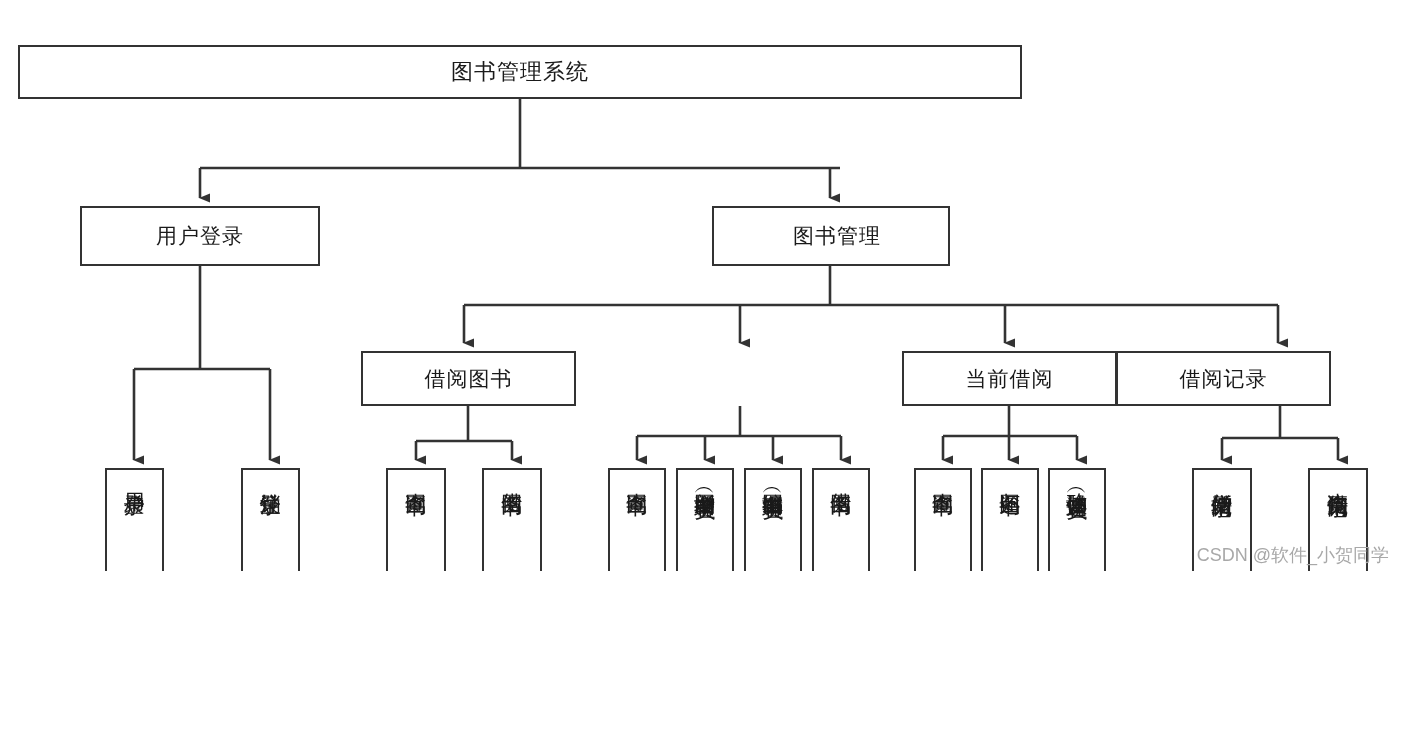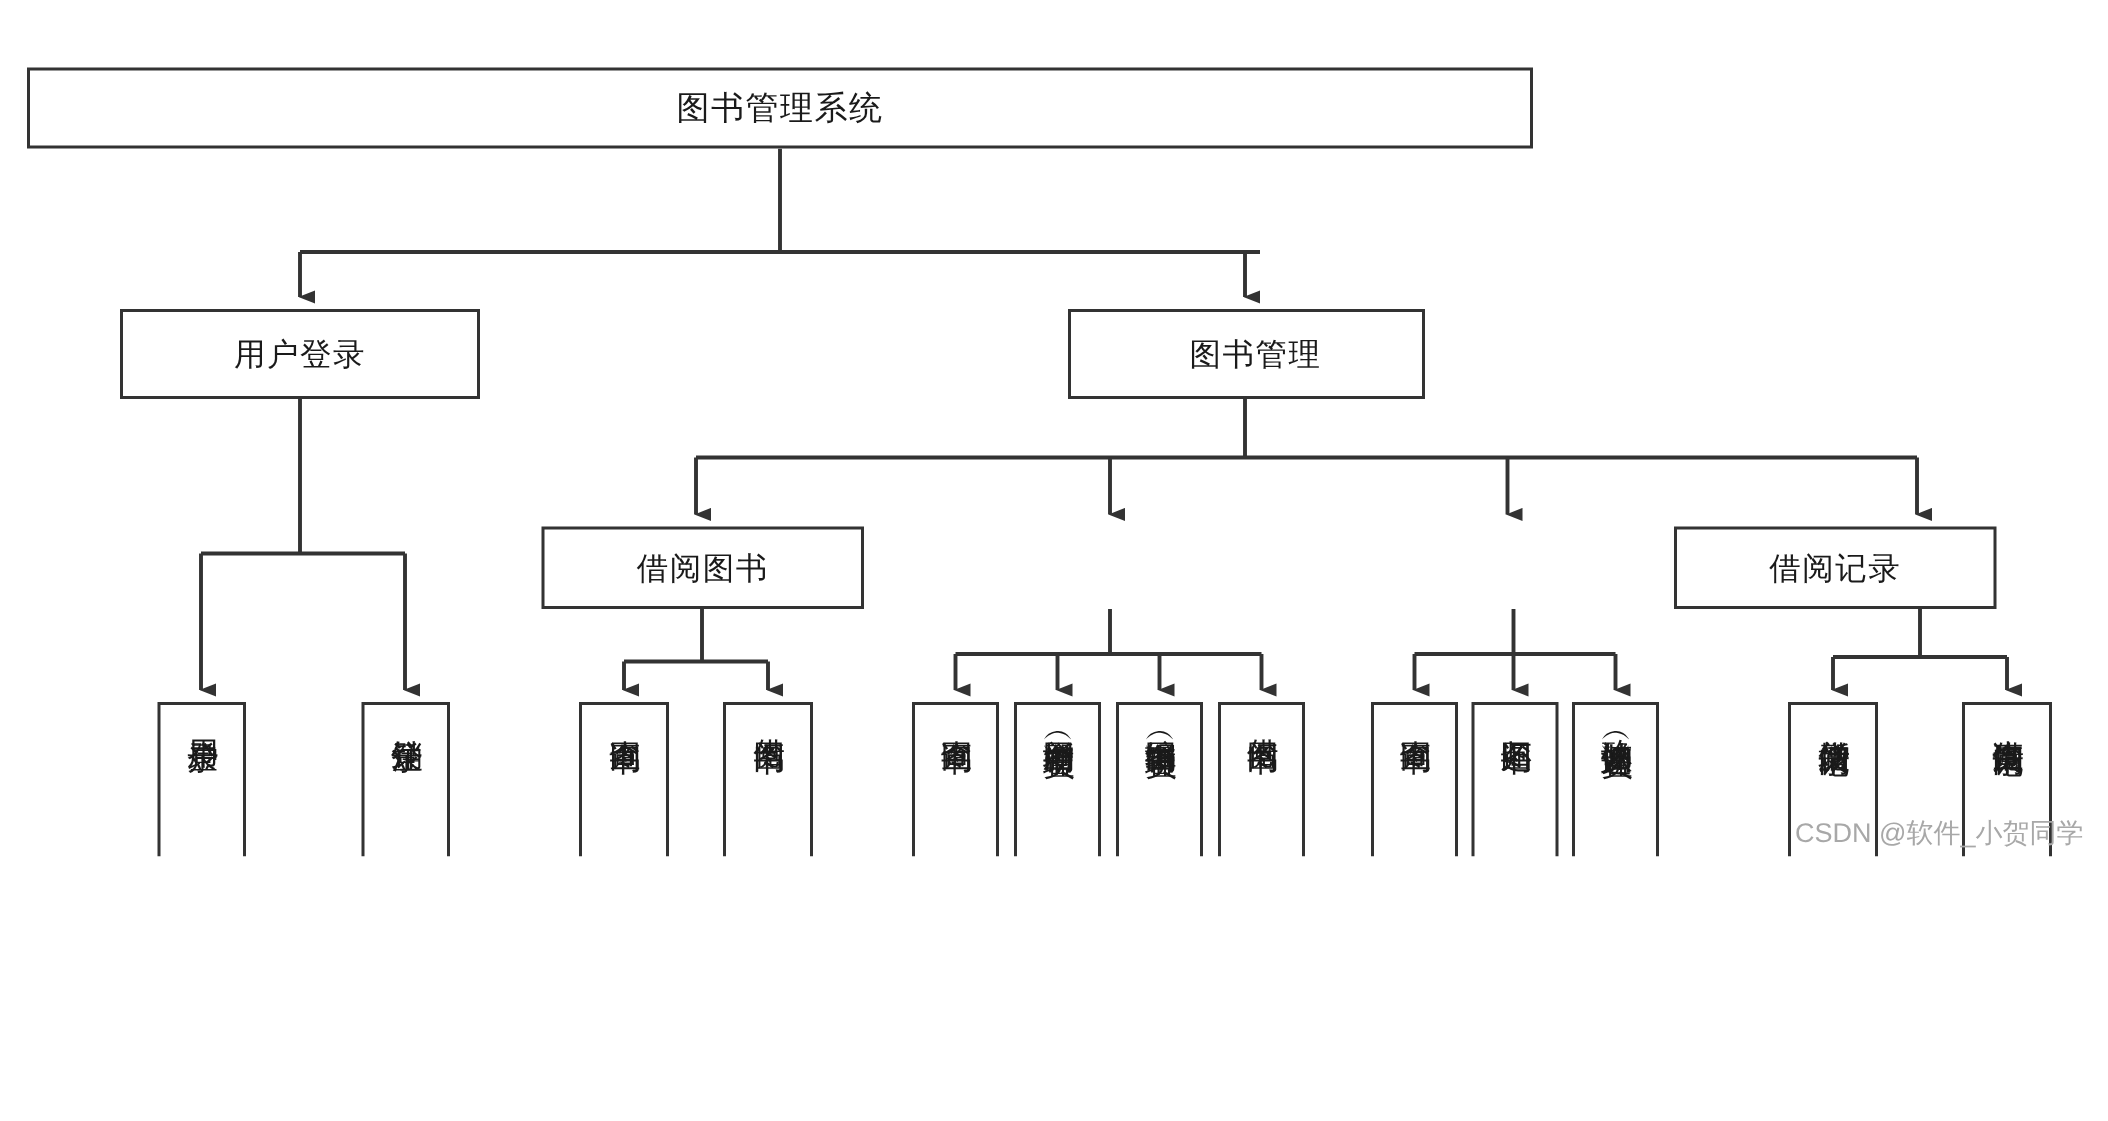--- a/index.html
+++ b/index.html
@@ -130,20 +130,23 @@
   <div class="node" style="left:80px; top:173px; width:240px; height:60px;">
     <span class="node-h">用户登录</span>
   </div>
   <div class="node" style="left:712px; top:173px; width:238px; height:60px;padding-left:12px;">
     <span class="node-h">图书管理</span>
   </div>
 
   <div class="node" style="left:361px; top:318px; width:215px; height:55px;">
     <span class="node-h">借阅图书</span>
   </div>
+  <div class="node" style="left:902px; top:318px; width:215px; height:55px;">
+    <span class="node-h">当前借阅</span>
+  </div>
   <div class="node" style="left:1116px; top:318px; width:215px; height:55px;">
     <span class="node-h">借阅记录</span>
   </div>
 
   <div class="node node-v" style="left:105px; top:435px; width:59px; height:300px;">
     <span class="vlabel">用户登录</span>
   </div>
   <div class="node node-v" style="left:241px; top:435px; width:59px; height:300px;">
     <span class="vlabel">注销登录</span>
   </div>

